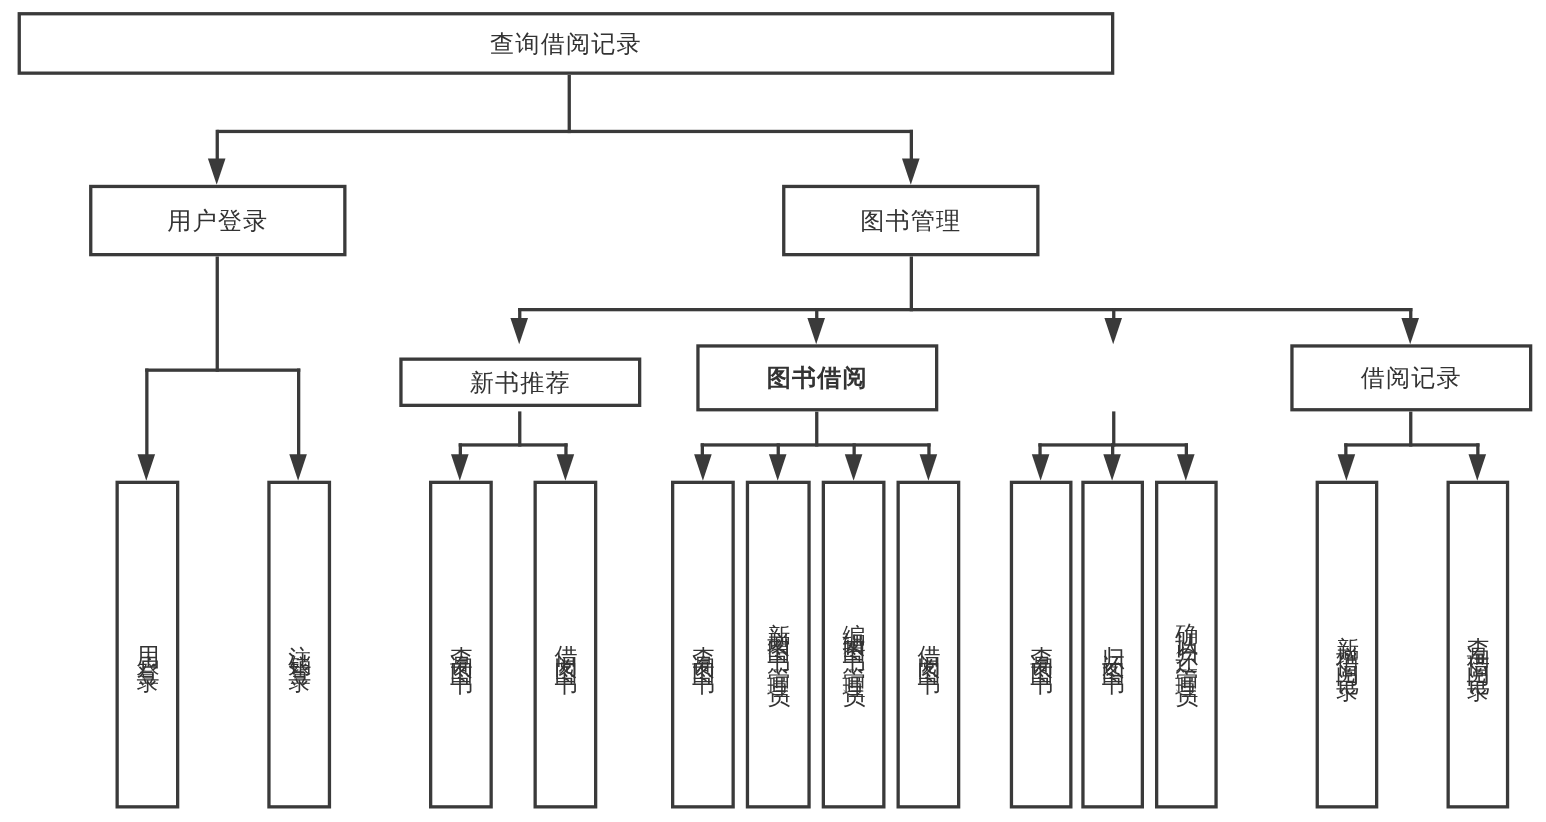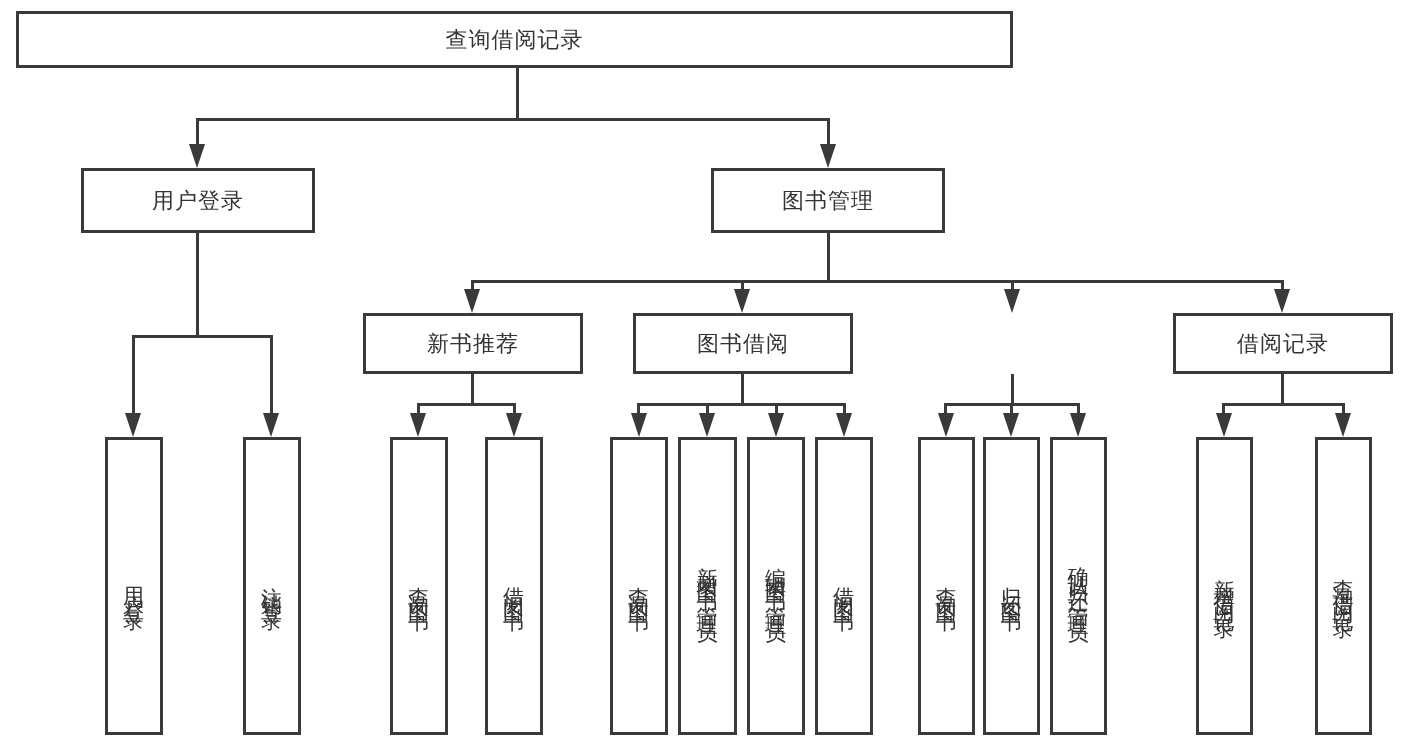--- a/index.html
+++ b/index.html
@@ -86,24 +86,24 @@
   <div class="hline" style="left:471px;top:280px;width:813px;"></div>
   <div class="vline" style="left:471px;top:280px;height:12px;"></div>
   <div class="arrow" style="left:464px;top:289px;"></div>
   <div class="vline" style="left:741px;top:280px;height:12px;"></div>
   <div class="arrow" style="left:734px;top:289px;"></div>
   <div class="vline" style="left:1011px;top:280px;height:12px;"></div>
   <div class="arrow" style="left:1004px;top:289px;"></div>
   <div class="vline" style="left:1281px;top:280px;height:12px;"></div>
   <div class="arrow" style="left:1274px;top:289px;"></div>
 
-  <div class="box" style="left:363px;top:313px;width:220px;height:61px;">
+  <div class="box" style="left:363px;top:325px;width:220px;height:45px;">
     <span>新书推荐</span>
   </div>
-  <div class="box" style="left:633px;top:313px;width:220px;height:61px;">
+  <div class="box" style="left:633px;top:313px;width:220px;height:61px;font-weight:bold;">
     <span>图书借阅</span>
   </div>
   <div class="box" style="left:1173px;top:313px;width:220px;height:61px;">
     <span>借阅记录</span>
   </div>
 
   <div class="vline" style="left:471px;top:374px;height:32px;"></div>
   <div class="hline" style="left:417px;top:403px;width:99px;"></div>
   <div class="vline" style="left:417px;top:403px;height:14px;"></div>
   <div class="arrow" style="left:410px;top:413px;"></div>

